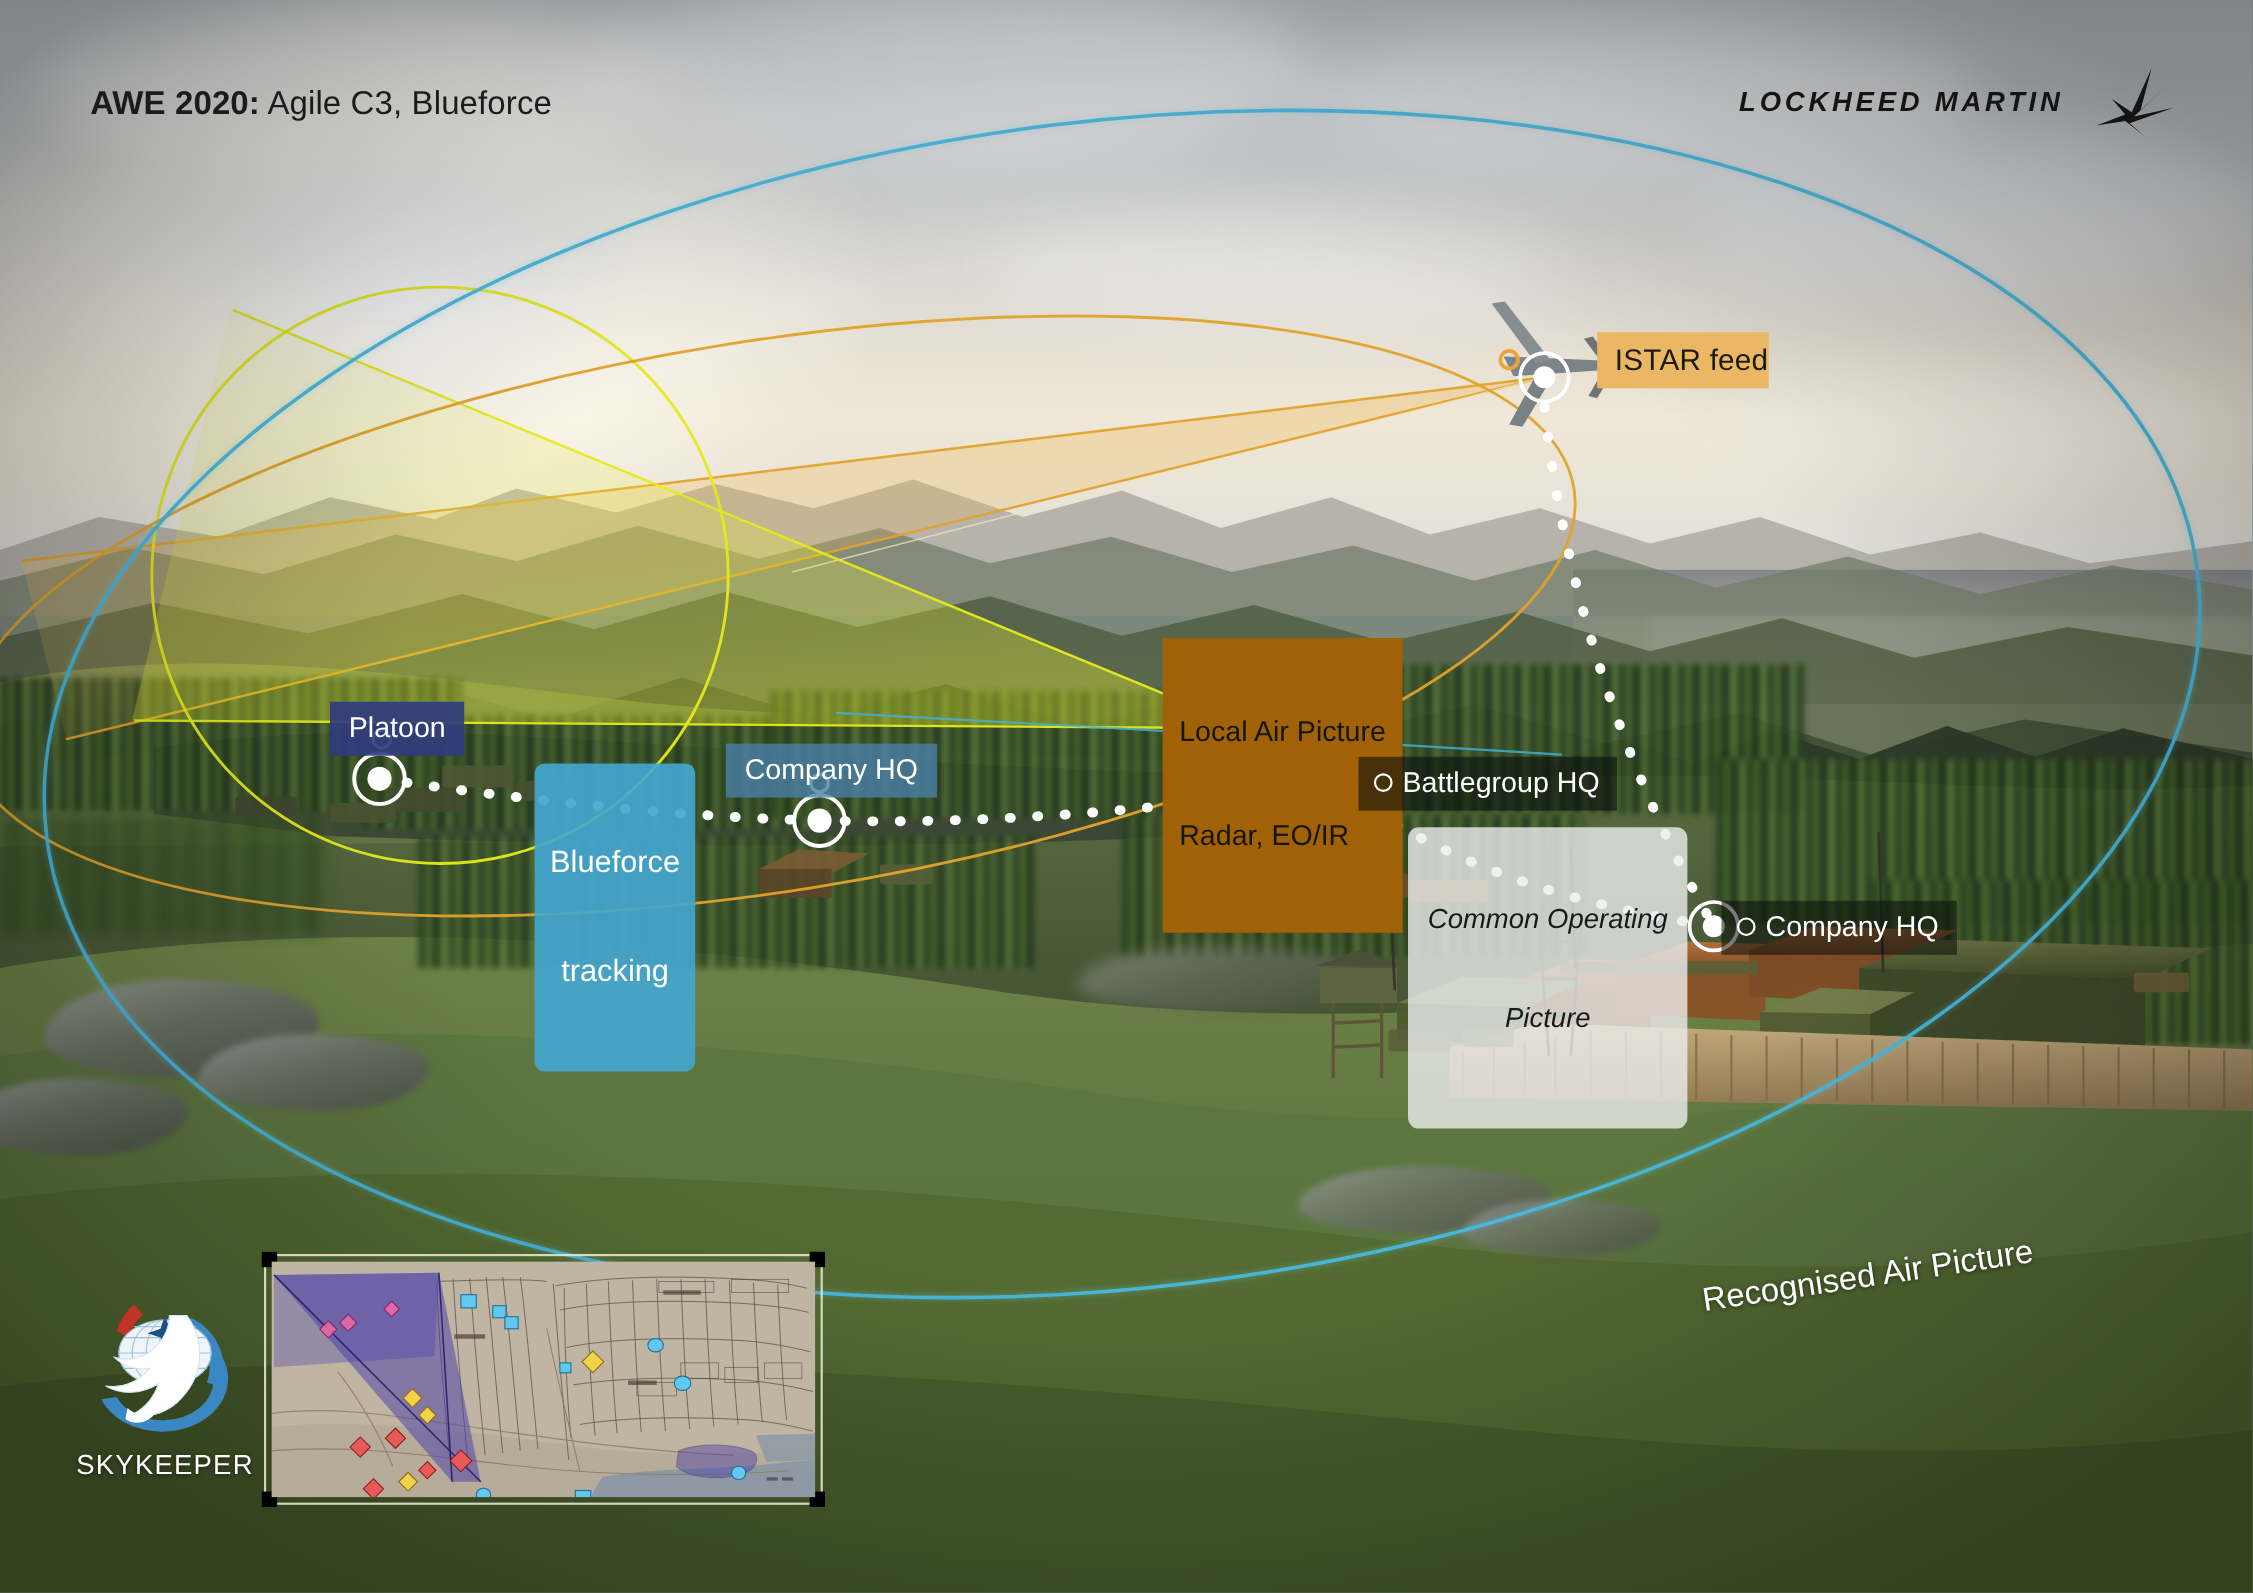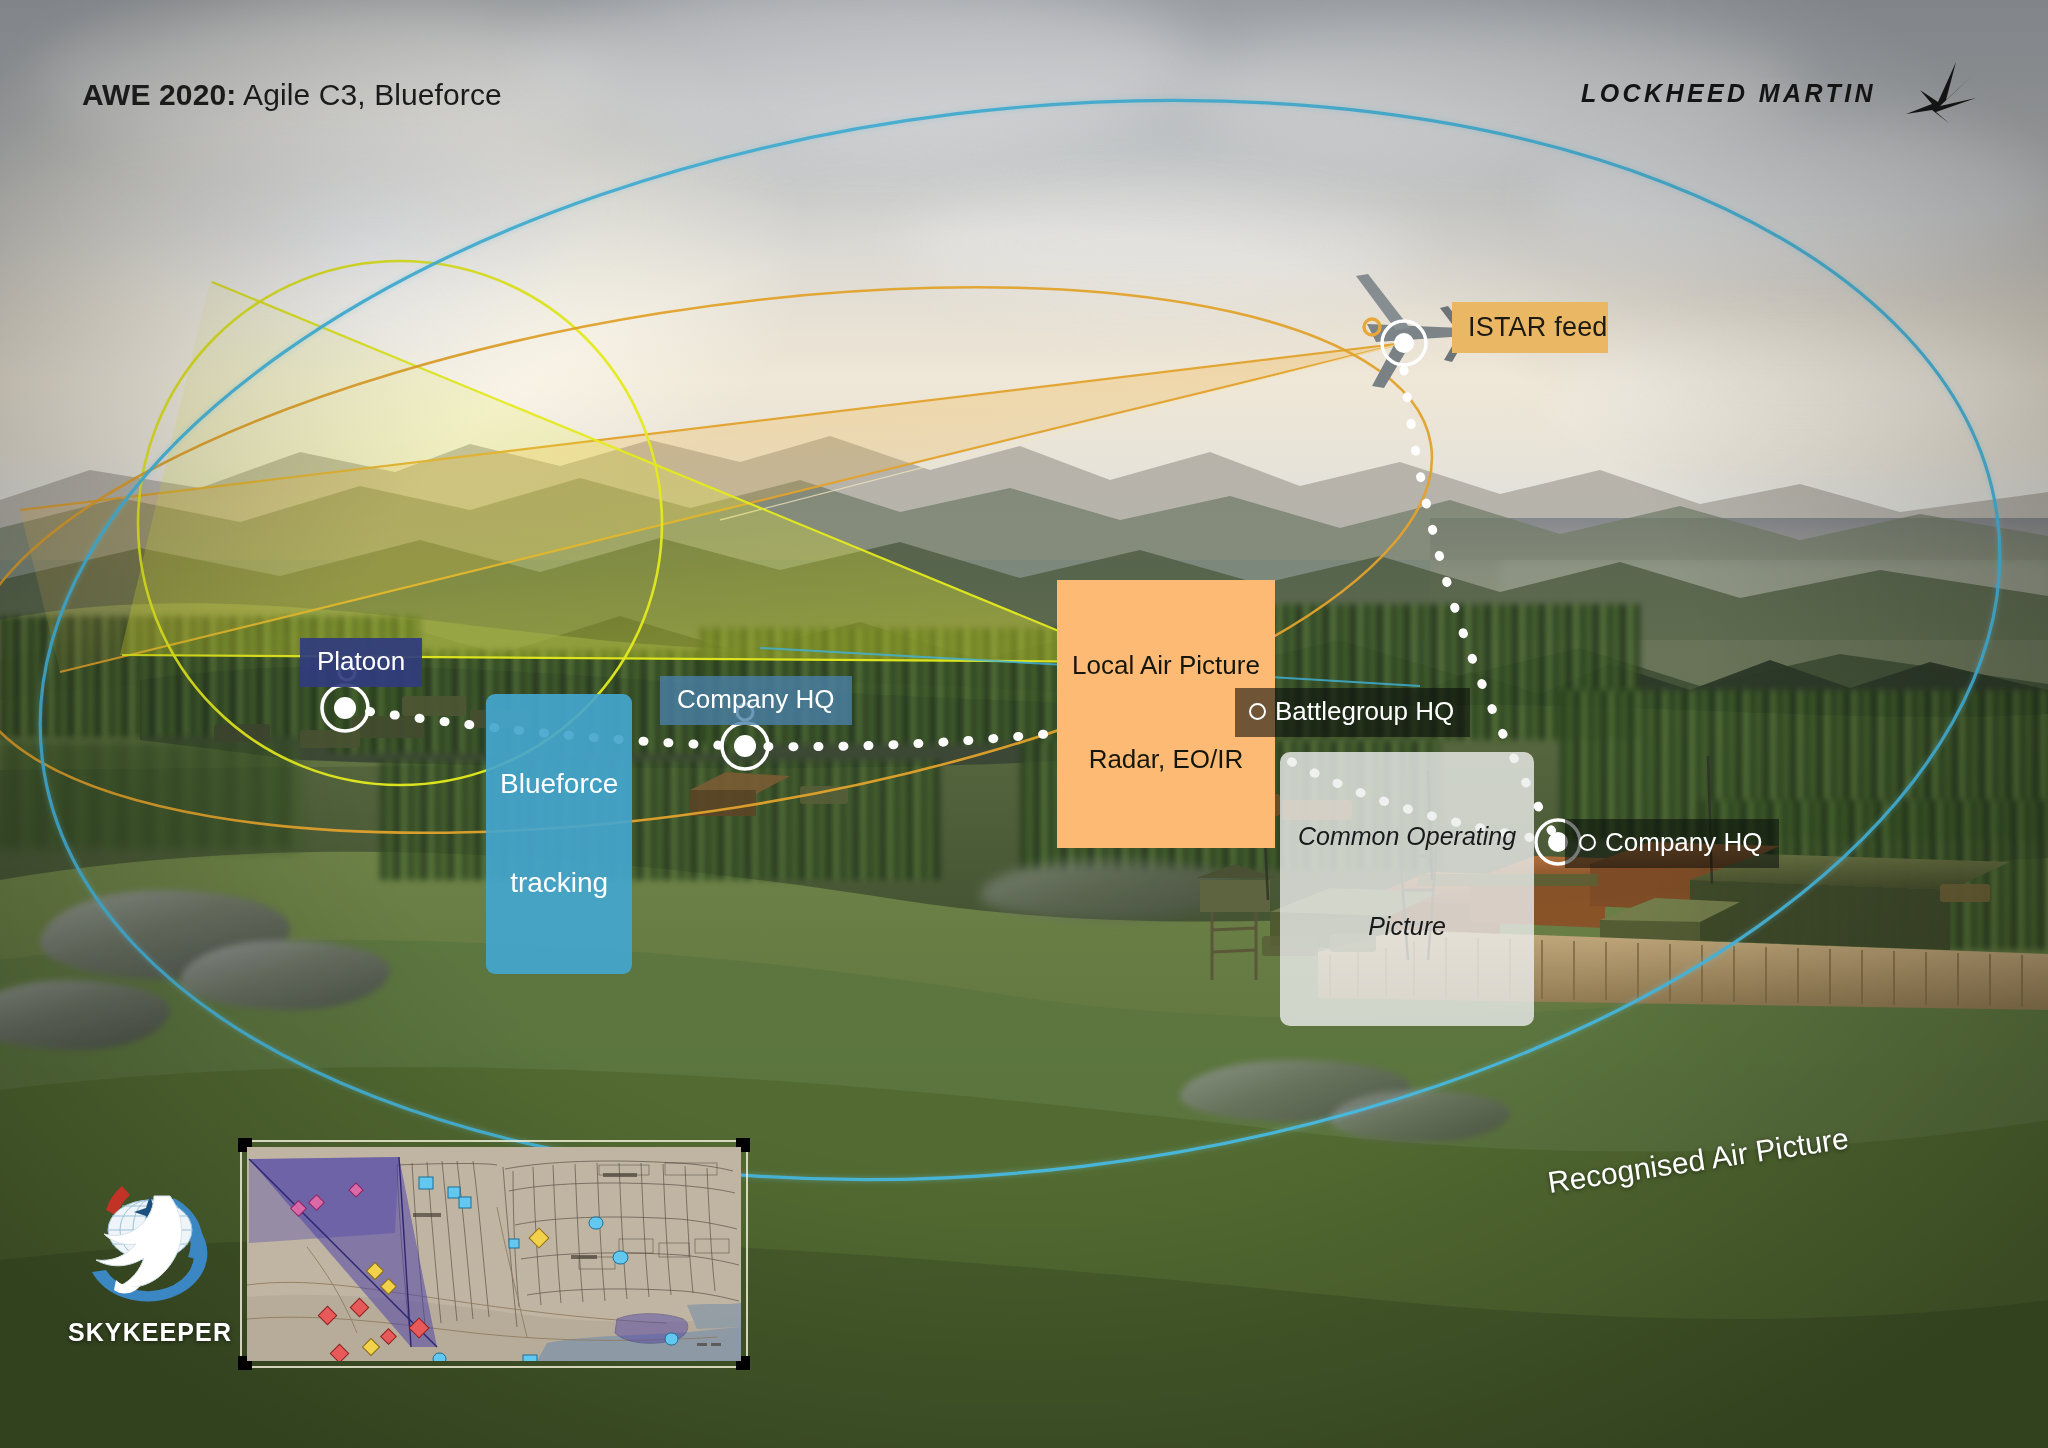--- a/index.html
+++ b/index.html
@@ -34,22 +34,22 @@
   .rock{position:absolute;border-radius:48% 52% 46% 54%/60% 42% 58% 40%;
     background:linear-gradient(160deg,#9aa09a,#6c7268 45%,#474d46);opacity:.9;}
 
   
   #overlay{position:absolute;left:0;top:0;width:2048px;height:1448px;}
 
   
   .lbl{position:absolute;white-space:pre;line-height:1.2;}
   .lbl-istar{left:1452px;top:302px;background:#eab765;color:#1d1a12;font-size:27px;
     padding:9px 0 10px 16px;letter-spacing:.2px;}
-  .lbl-lap{left:1057px;top:580px;background:#fdba74;color:#14160a;font-size:26px;
-    padding:8px 15px 10px 15px;text-align:center;}
+  .lbl-lap{left:1057px;top:580px;background:#a16207;color:#14160a;font-size:26px;
+    padding:8px 15px 10px 15px;}
   .lbl-platoon{left:300px;top:638px;background:rgba(48,60,126,.92);color:#fff;font-size:26px;
     padding:8px 17px 10px 17px;}
   .lbl-company{left:660px;top:676px;background:rgba(74,127,168,.80);color:#fff;font-size:26px;
     padding:8px 17px 10px 17px;}
   .lbl-blueforce{left:486px;top:694px;background:rgba(68,166,206,.92);color:#fff;font-size:28px;
     padding:7px 14px 9px 14px;border-radius:9px;text-align:center;line-height:1.18;}
   .lbl-battlegroup{left:1235px;top:688px;background:rgba(8,12,10,.58);color:#fff;font-size:26px;
     padding:8px 16px 10px 14px;}
   .lbl-brigade{left:1565px;top:819px;background:rgba(8,12,10,.55);color:#fff;font-size:26px;
     padding:8px 16px 10px 14px;}
@@ -64,21 +64,21 @@
   
   .title{position:absolute;left:82px;top:78px;font-size:30px;color:#1b1b1b;letter-spacing:.1px;}
   .title b{font-weight:700;}
   .lm-wrap{position:absolute;right:72px;top:60px;display:flex;align-items:center;gap:30px;}
   .lm-text{font-size:25px;font-weight:700;font-style:italic;letter-spacing:3.4px;color:#141414;
     font-family:"Liberation Sans",sans-serif;}
 
   
   .sk-logo{position:absolute;left:74px;top:1168px;width:150px;height:160px;}
   .sk-word{position:absolute;left:62px;top:1318px;width:176px;text-align:center;
-    color:#fff;font-size:25px;font-weight:700;letter-spacing:1.1px;text-shadow:0 1px 4px rgba(0,0,0,.6);}
+    color:#fff;font-size:25px;font-weight:400;letter-spacing:1.1px;text-shadow:0 1px 4px rgba(0,0,0,.6);}
 
   
   .inset{position:absolute;left:240px;top:1140px;width:508px;height:228px;}
   .inset-frame{position:absolute;inset:0;border:2px solid rgba(240,236,214,.85);}
   .inset-corner{position:absolute;width:14px;height:14px;background:#000;}
   .inset-map{position:absolute;left:7px;top:7px;width:494px;height:214px;overflow:hidden;
     background:linear-gradient(150deg,#bfb3a2 0%,#c8bcaa 35%,#bdb2a1 65%,#b2a796 100%);}
 </style>
 </head>
 <body>

